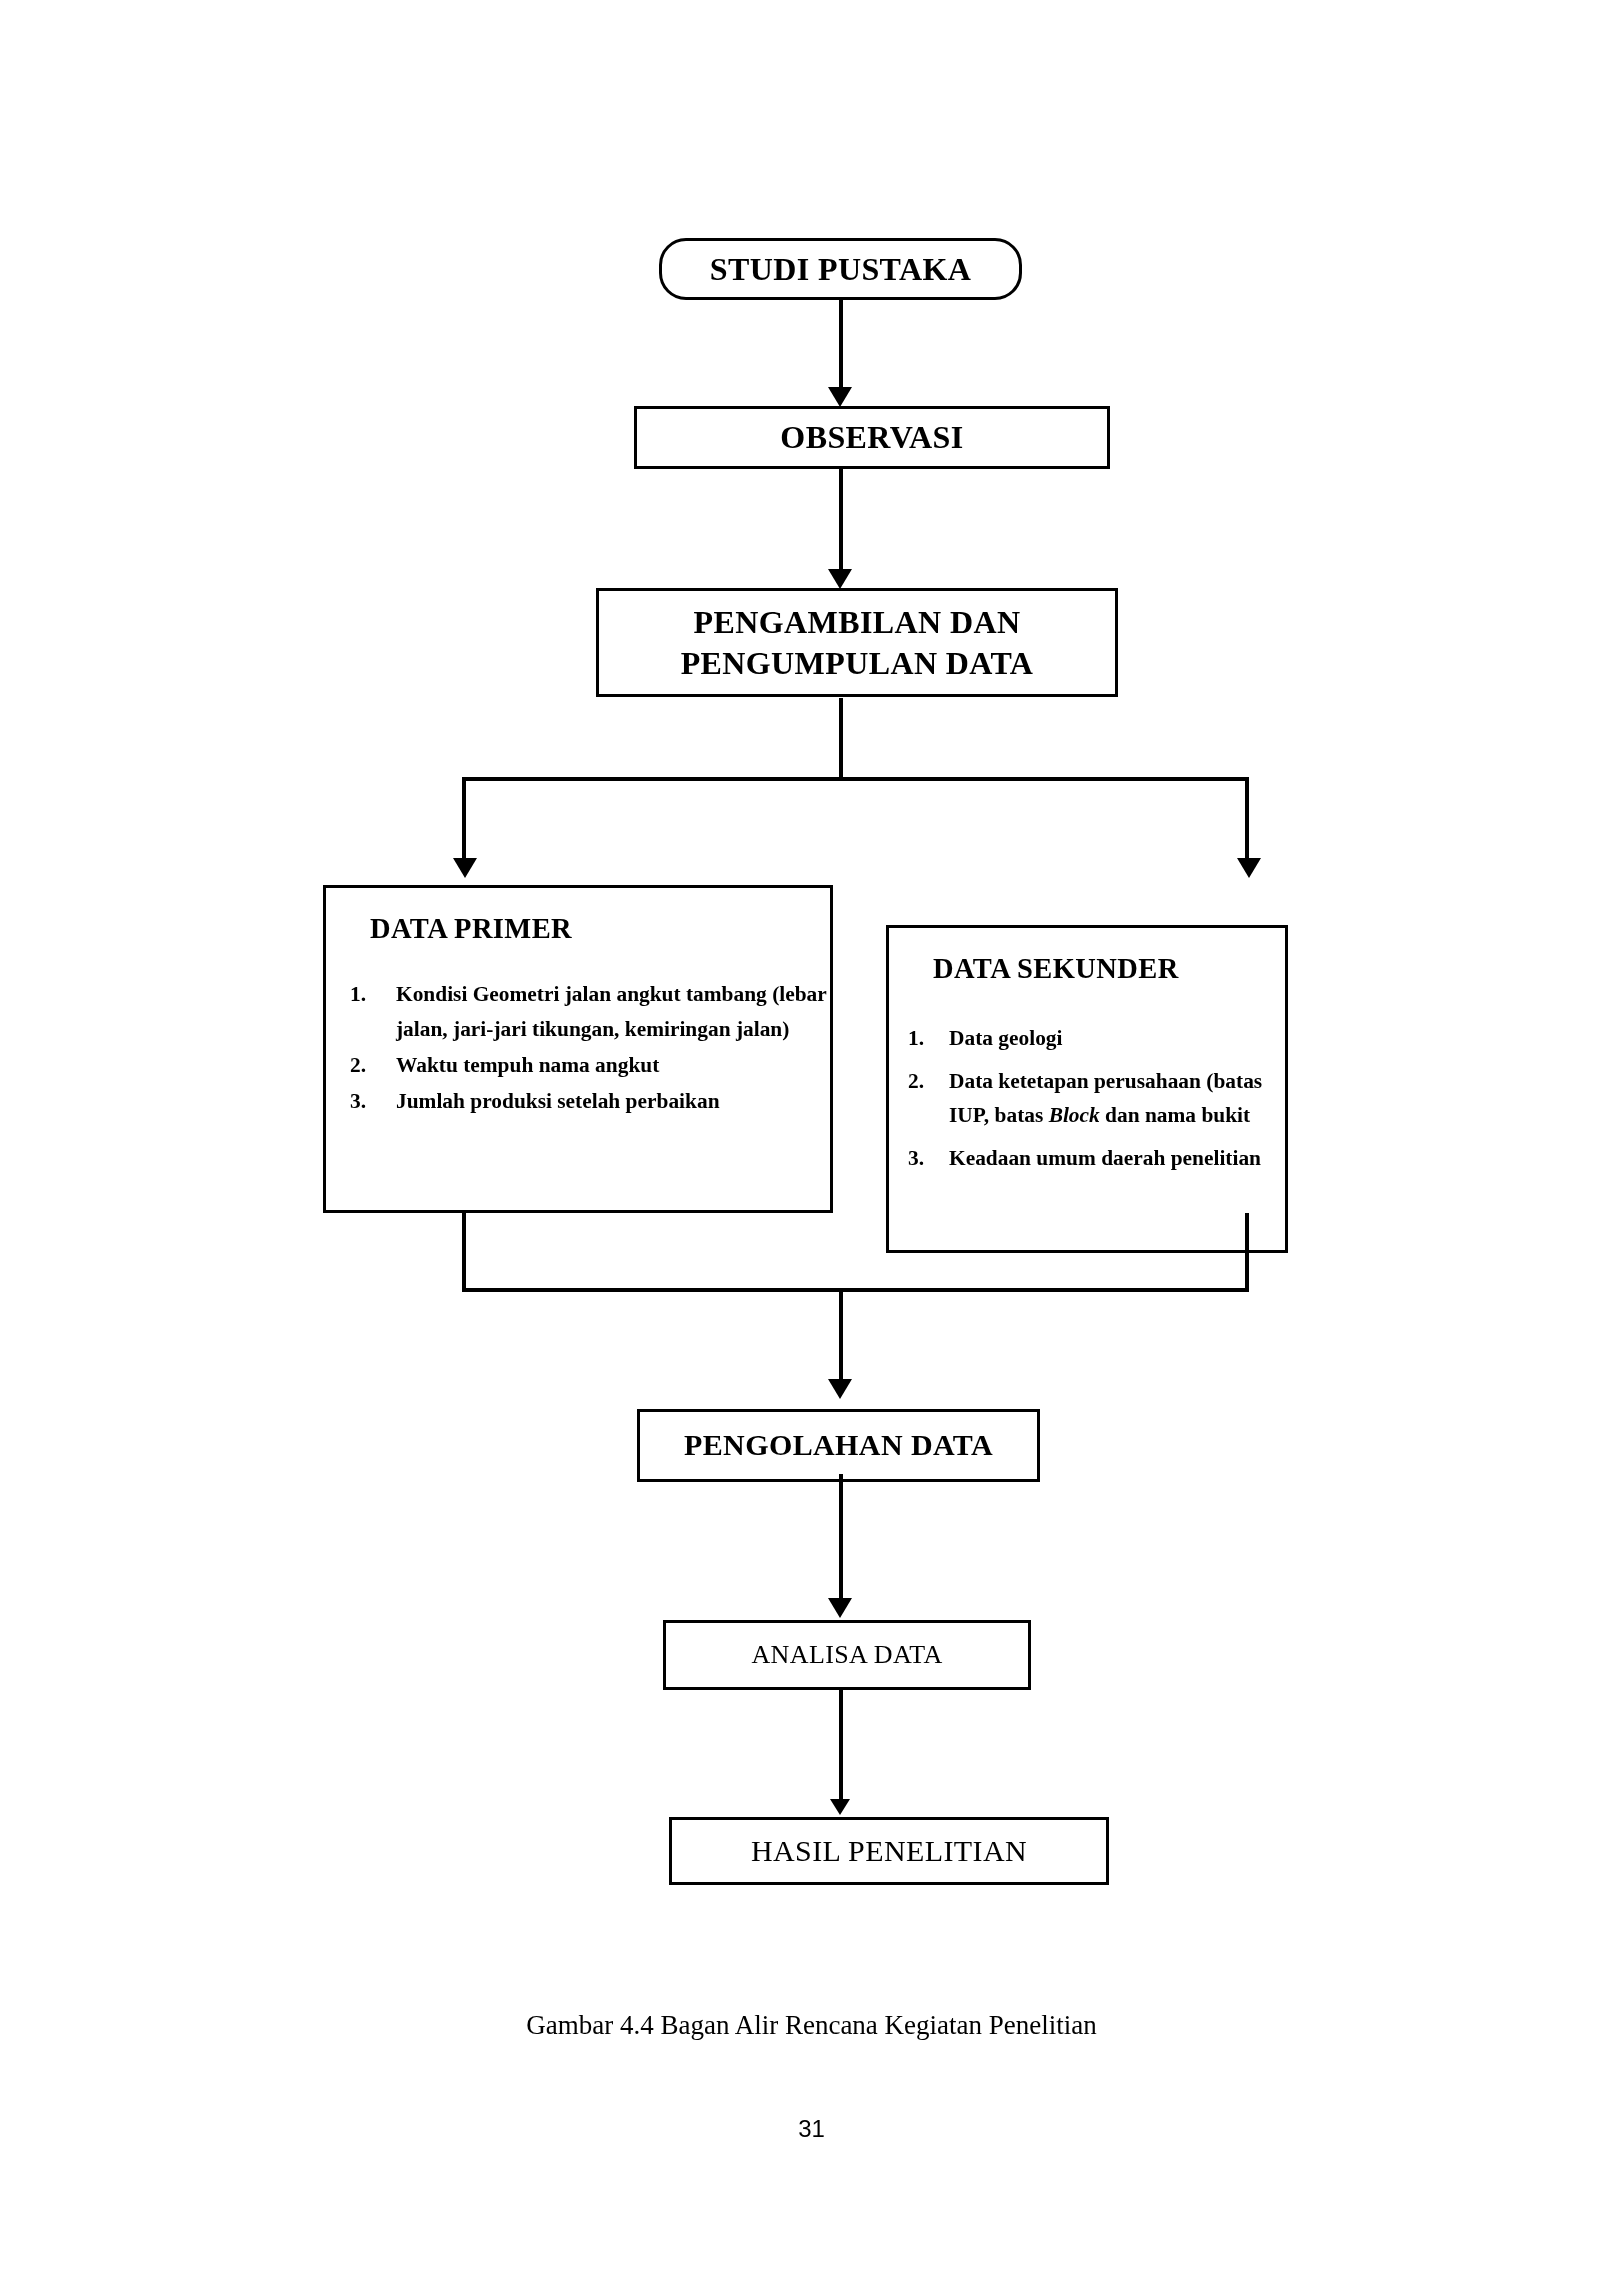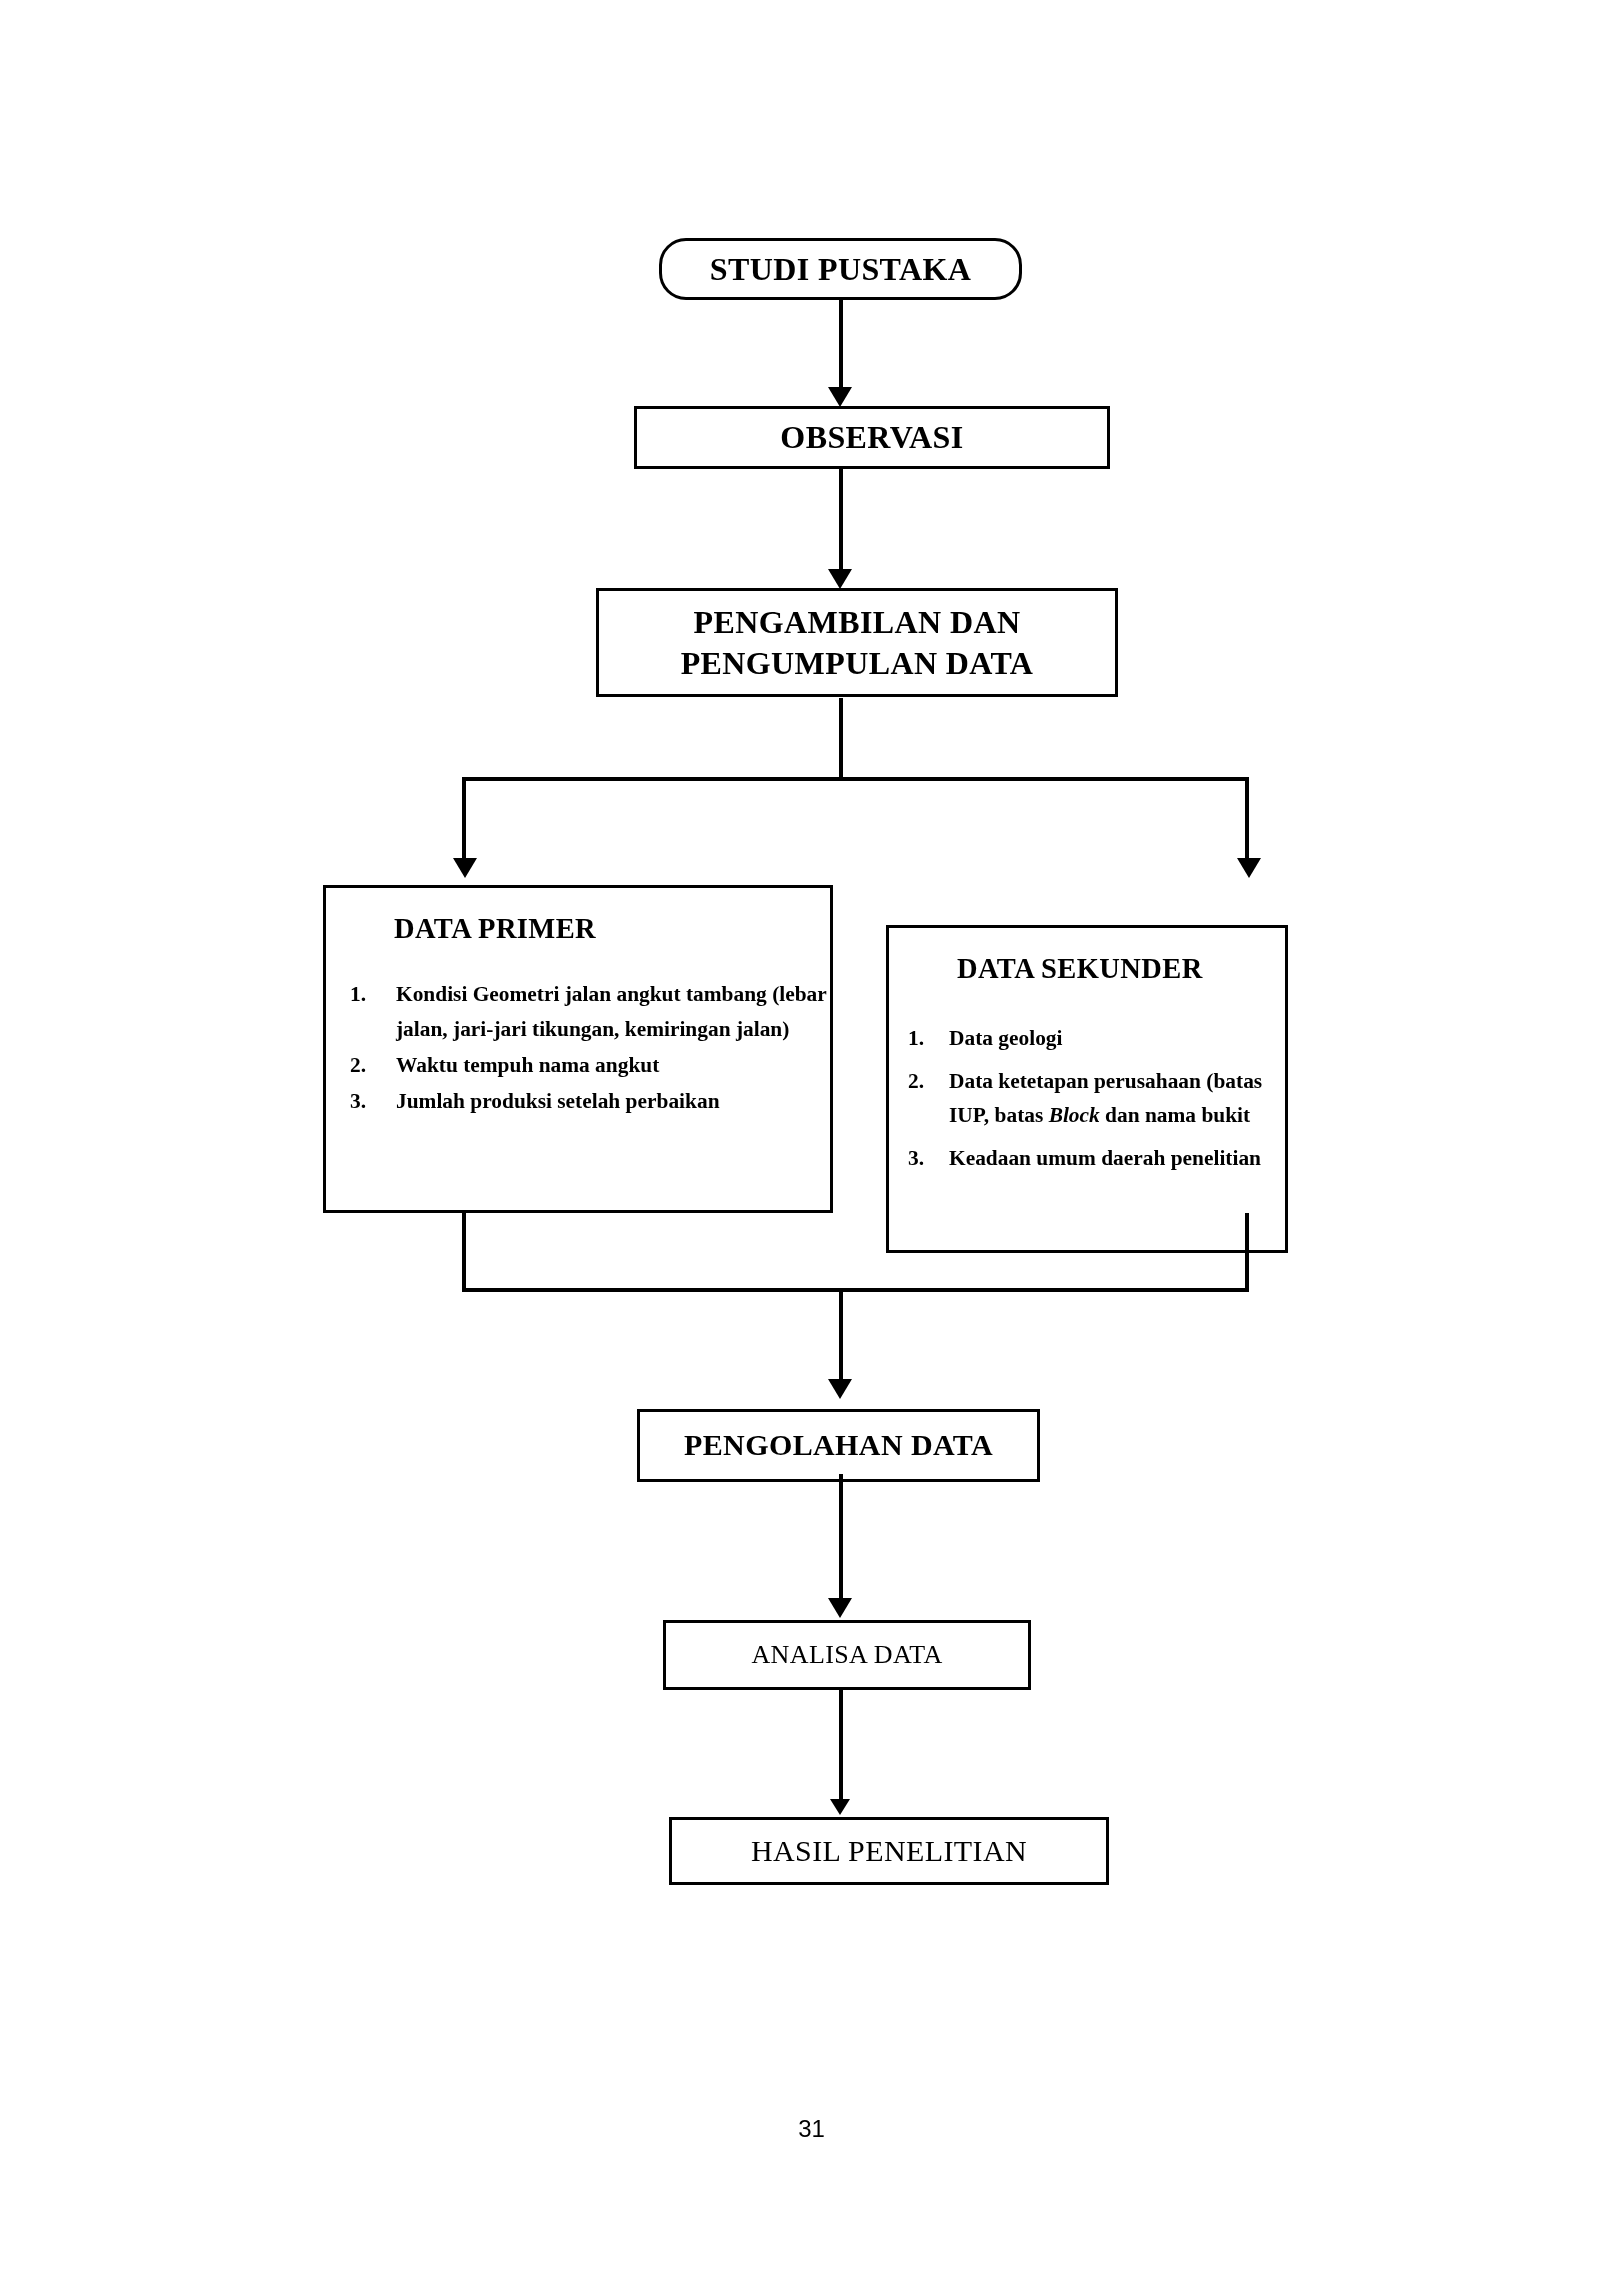--- a/index.html
+++ b/index.html
@@ -78,21 +78,21 @@
   }
   #panel-data-primer {
     left: 323px;  top: 885px;  width: 510px;  height: 328px;
   }
   #panel-data-sekunder {
     left: 886px; top: 925px;  width: 402px;  height: 328px;
   }
   .panel-title {
     font-size: 28.5px;
     font-weight: bold;
-    margin: 25px 0 0 68px;
+    margin: 25px 0 0 44px;
     letter-spacing: 0.4px;
   }
   .panel-list {
     list-style: none;
     margin: 32px 0 0 0;
     padding: 0;
   }
   .panel-list li {
     position: relative;
     font-size: 21.4px;
@@ -244,17 +244,18 @@
     <span class="box-label">ANALISA DATA</span>
   </div>
 
   <div class="vline" style="left:839px; top:1690px; height:113px;"></div>
   <div class="arrowhead small" style="left:830px; top:1799px;"></div>
 
   <div class="box" id="box-hasil">
     <span class="box-label">HASIL  PENELITIAN</span>
   </div>
 
+  <div id="figure-caption">Gambar 4.4 Bagan Alir  Rencana Kegiatan Penelitian</div>
 
   <div id="page-number">31</div>
 
 </div>
 
 
 </body></html>

